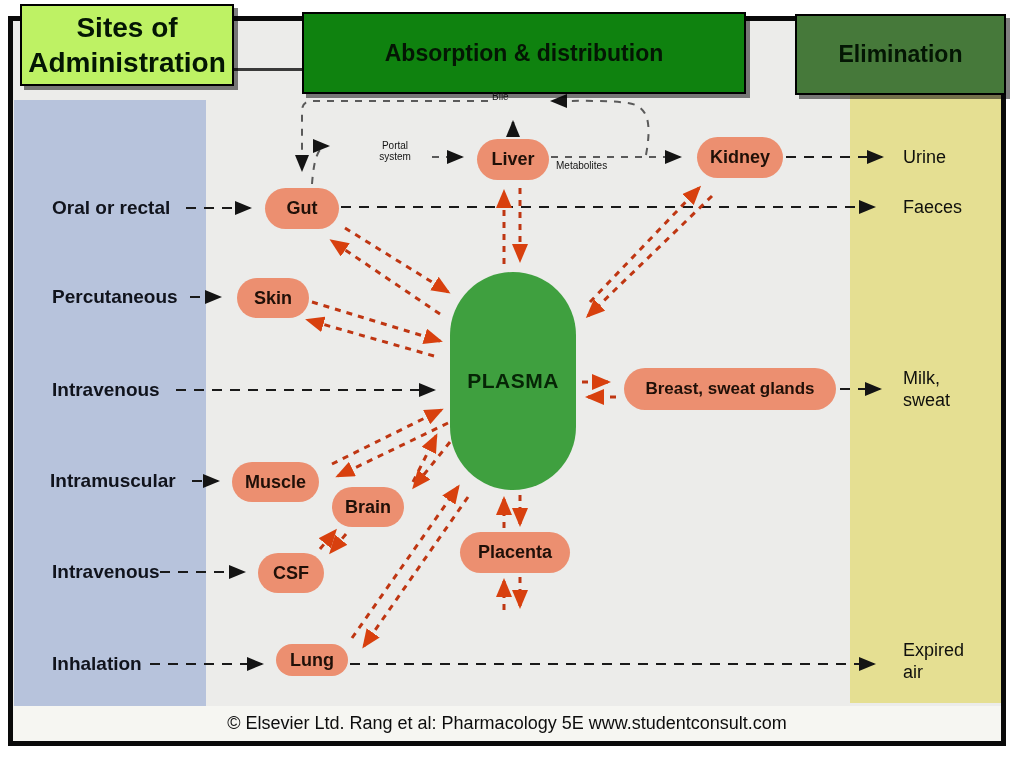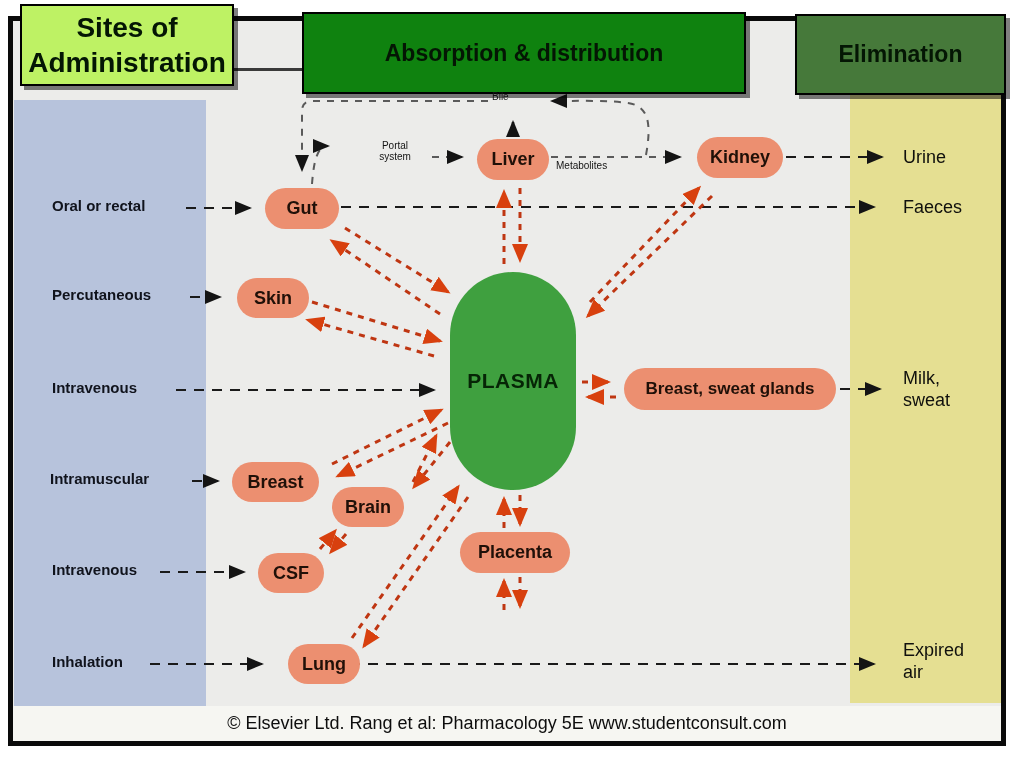--- a/index.html
+++ b/index.html
@@ -23,21 +23,21 @@
 
   svg.wires{position:absolute;left:0;top:0;z-index:5;pointer-events:none;}
 
   .node{position:absolute;z-index:7;background:#ec8f70;border-radius:21px;
         display:flex;align-items:center;justify-content:center;
         font-size:18px;font-weight:600;color:#201008;}
   .plasma{position:absolute;left:450px;top:272px;width:126px;height:218px;border-radius:63px;
           background:#3fa03f;z-index:7;display:flex;align-items:center;justify-content:center;
           font-size:21px;font-weight:bold;color:#062506;letter-spacing:0.5px;}
 
-  .rlabel{position:absolute;z-index:7;font-size:15px;font-weight:bold;color:#10131c;white-space:nowrap;}
+  .rlabel{position:absolute;z-index:7;font-size:19px;font-weight:bold;color:#10131c;white-space:nowrap;}
   .olabel{position:absolute;z-index:7;font-size:18px;font-weight:normal;color:#10100d;white-space:pre-line;line-height:1.2;}
   .alabel{position:absolute;z-index:7;font-size:10px;font-weight:400;color:#141414;white-space:pre-line;line-height:1.1;}
   .alabel.center{text-align:center;}
 </style>
 </head>
 <body>
 
 <div class="canvas">
 
   <div class="frame"></div>
@@ -106,24 +106,24 @@
 
   <div class="hdr hdr-sites">Sites of
 Administration</div>
   <div class="hdr hdr-abs">Absorption &amp; distribution</div>
   <div class="hdr hdr-elim">Elimination</div>
 
   <div class="plasma">PLASMA</div>
 
   <div class="node" style="left:265px;top:188px;width:74px;height:41px;">Gut</div>
   <div class="node" style="left:237px;top:278px;width:72px;height:40px;">Skin</div>
-  <div class="node" style="left:232px;top:462px;width:87px;height:40px;">Breast</div>
+  <div class="node" style="left:232px;top:462px;width:87px;height:40px;">Muscle</div>
   <div class="node" style="left:332px;top:487px;width:72px;height:40px;">Brain</div>
   <div class="node" style="left:258px;top:553px;width:66px;height:40px;">CSF</div>
-  <div class="node" style="left:288px;top:644px;width:72px;height:40px;">Lung</div>
+  <div class="node" style="left:276px;top:644px;width:72px;height:32px;">Lung</div>
   <div class="node" style="left:477px;top:139px;width:72px;height:41px;">Liver</div>
   <div class="node" style="left:697px;top:137px;width:86px;height:41px;">Kidney</div>
   <div class="node" style="left:460px;top:532px;width:110px;height:41px;">Placenta</div>
   <div class="node" style="left:624px;top:368px;width:212px;height:42px;font-size:17px;">Breast, sweat glands</div>
 
   <div class="rlabel" style="left:52px;top:197px;">Oral or rectal</div>
   <div class="rlabel" style="left:52px;top:286px;">Percutaneous</div>
   <div class="rlabel" style="left:52px;top:379px;">Intravenous</div>
   <div class="rlabel" style="left:50px;top:470px;">Intramuscular</div>
   <div class="rlabel" style="left:52px;top:561px;">Intravenous</div>

